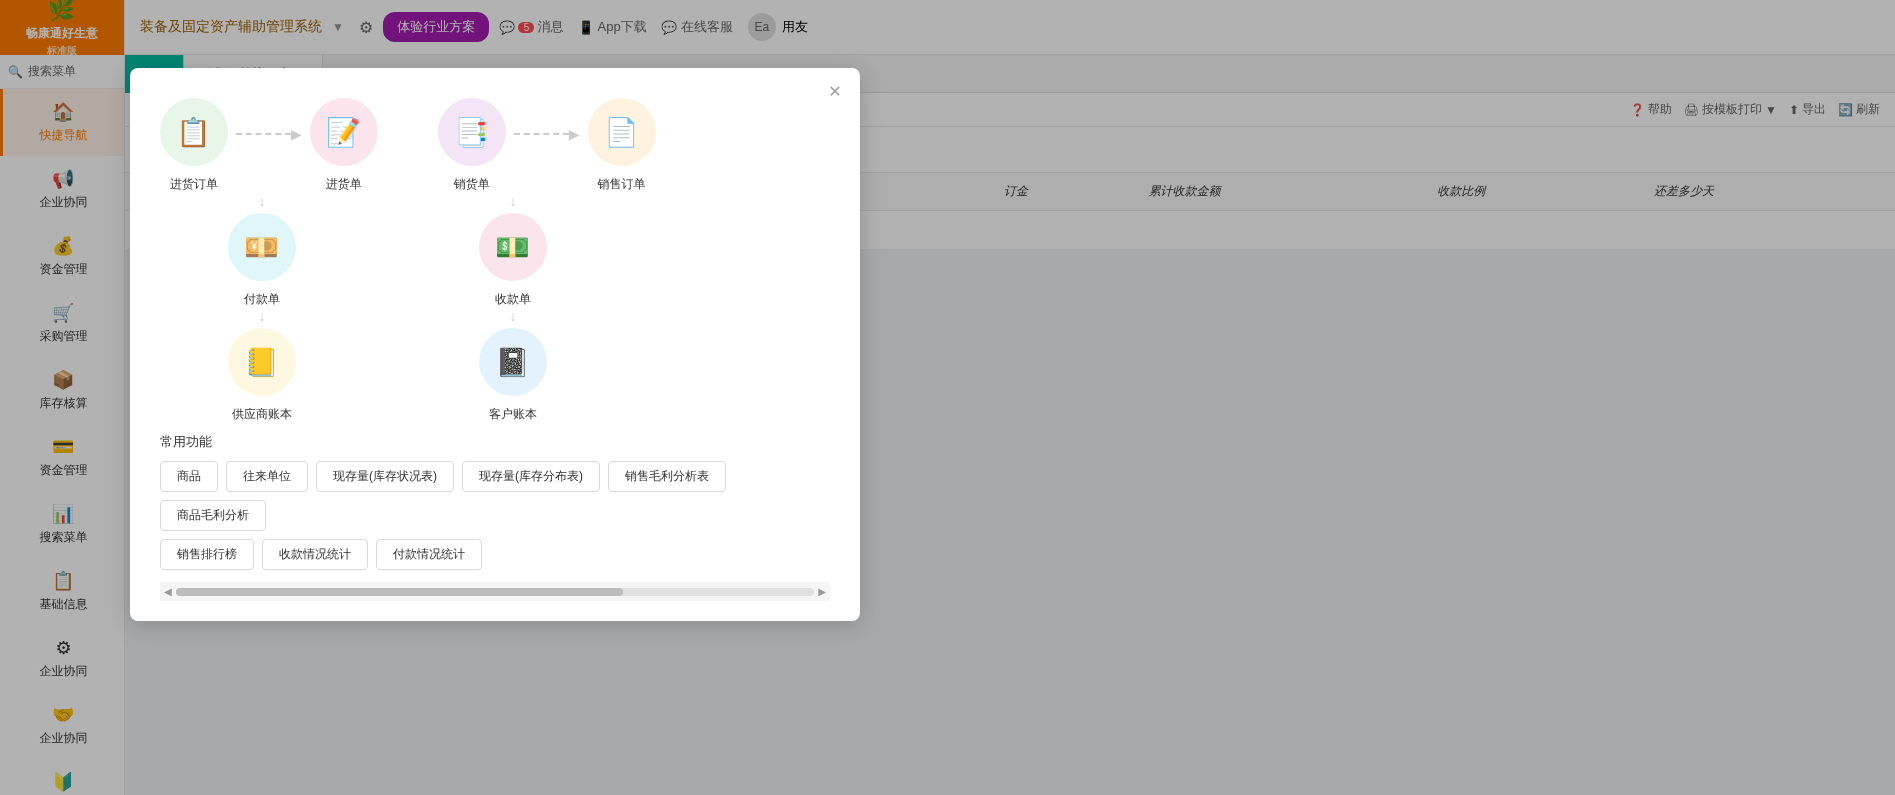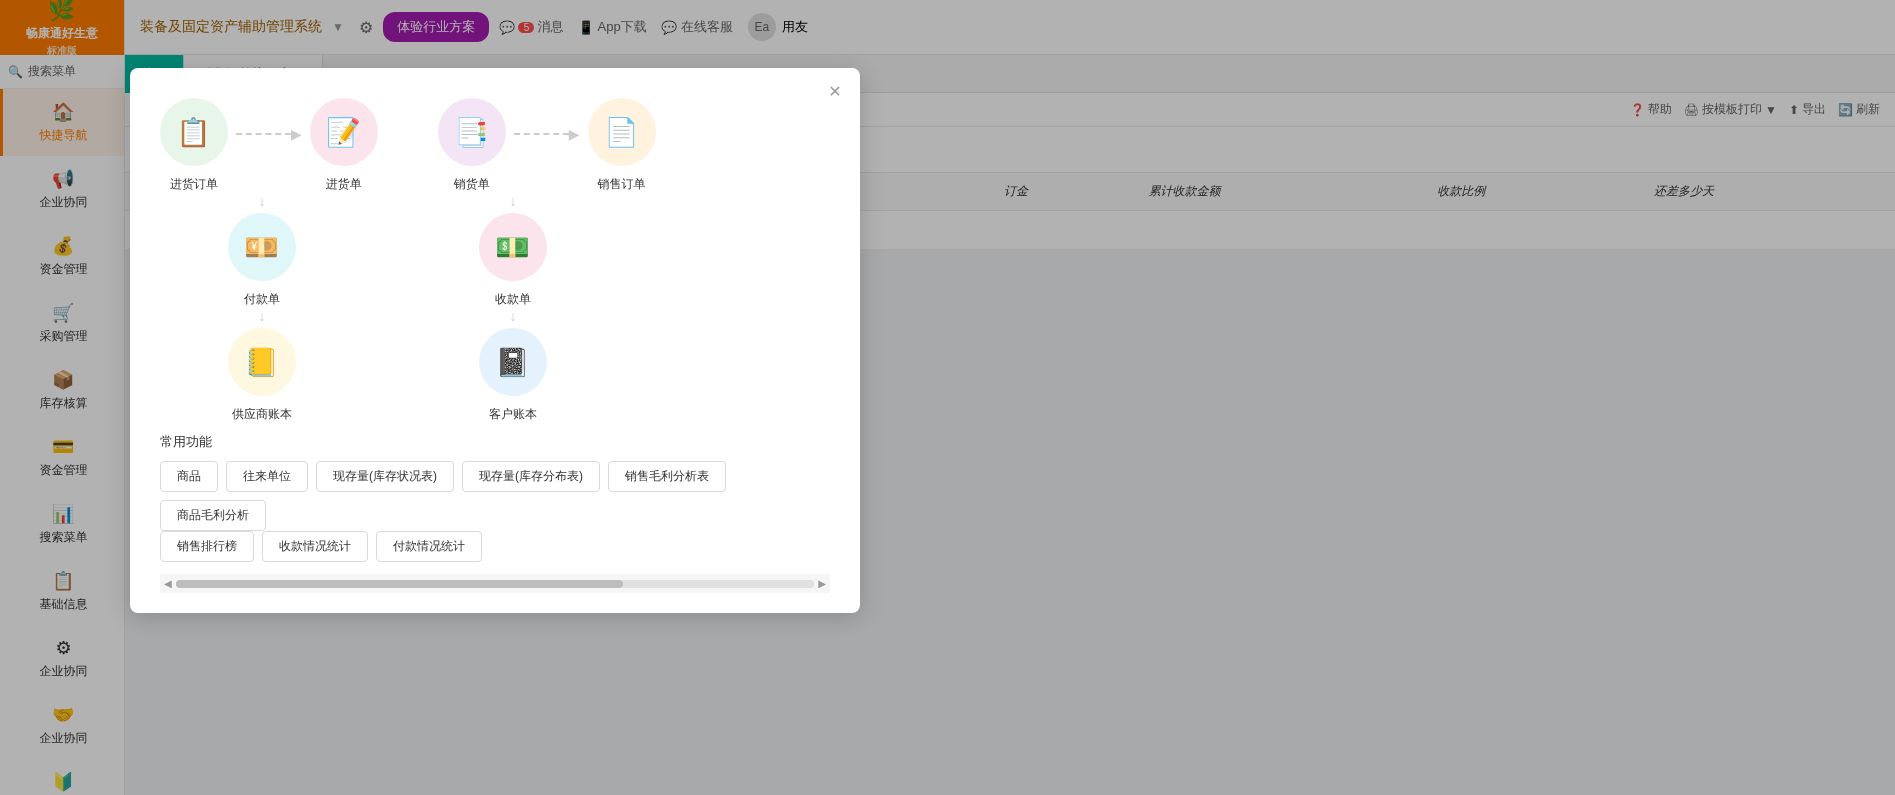--- a/index.html
+++ b/index.html
@@ -405,21 +405,21 @@
   <div class="common-functions">
     <div class="common-title">常用功能</div>
     <div class="function-btns">
       <button class="function-btn">商品</button>
       <button class="function-btn">往来单位</button>
       <button class="function-btn">现存量(库存状况表)</button>
       <button class="function-btn">现存量(库存分布表)</button>
       <button class="function-btn">销售毛利分析表</button>
       <button class="function-btn">商品毛利分析</button>
     </div>
-    <div class="function-btns" style="">
+    <div class="function-btns" style="margin-top:8px;">
       <button class="function-btn">销售排行榜</button>
       <button class="function-btn">收款情况统计</button>
       <button class="function-btn">付款情况统计</button>
     </div>
   </div>
 
   <div class="scroll-bar-area" style="margin-top:12px;">
     <span class="scroll-arrow">◀</span>
     <div class="scroll-track">
       <div class="scroll-thumb"></div>

